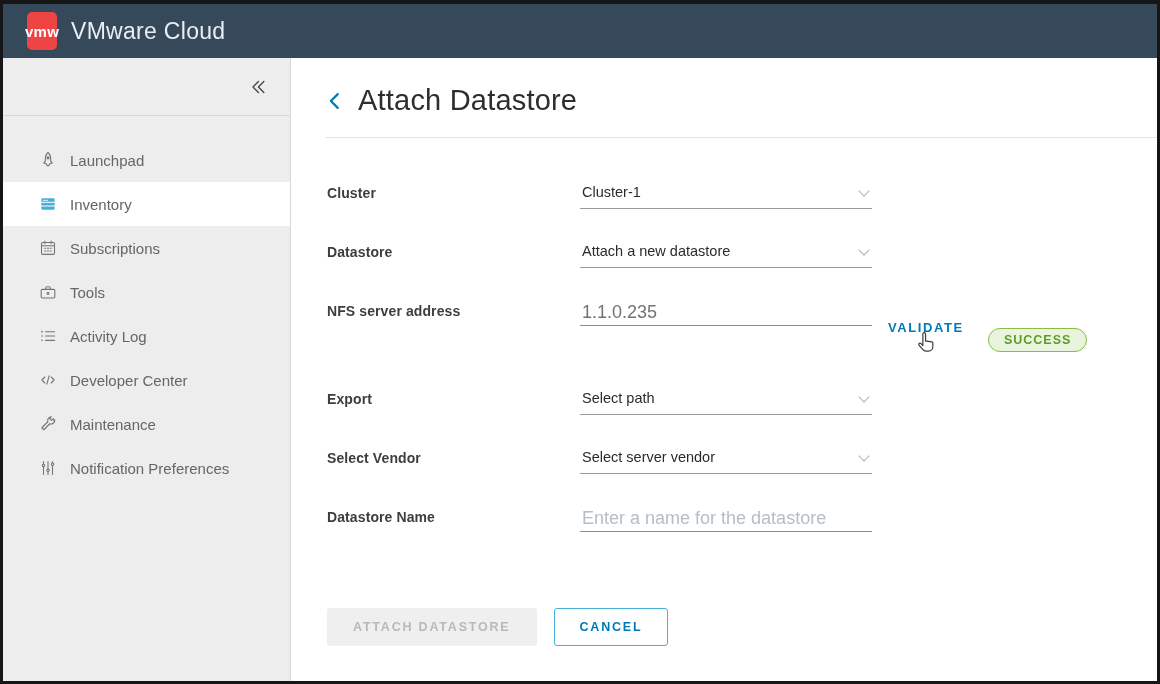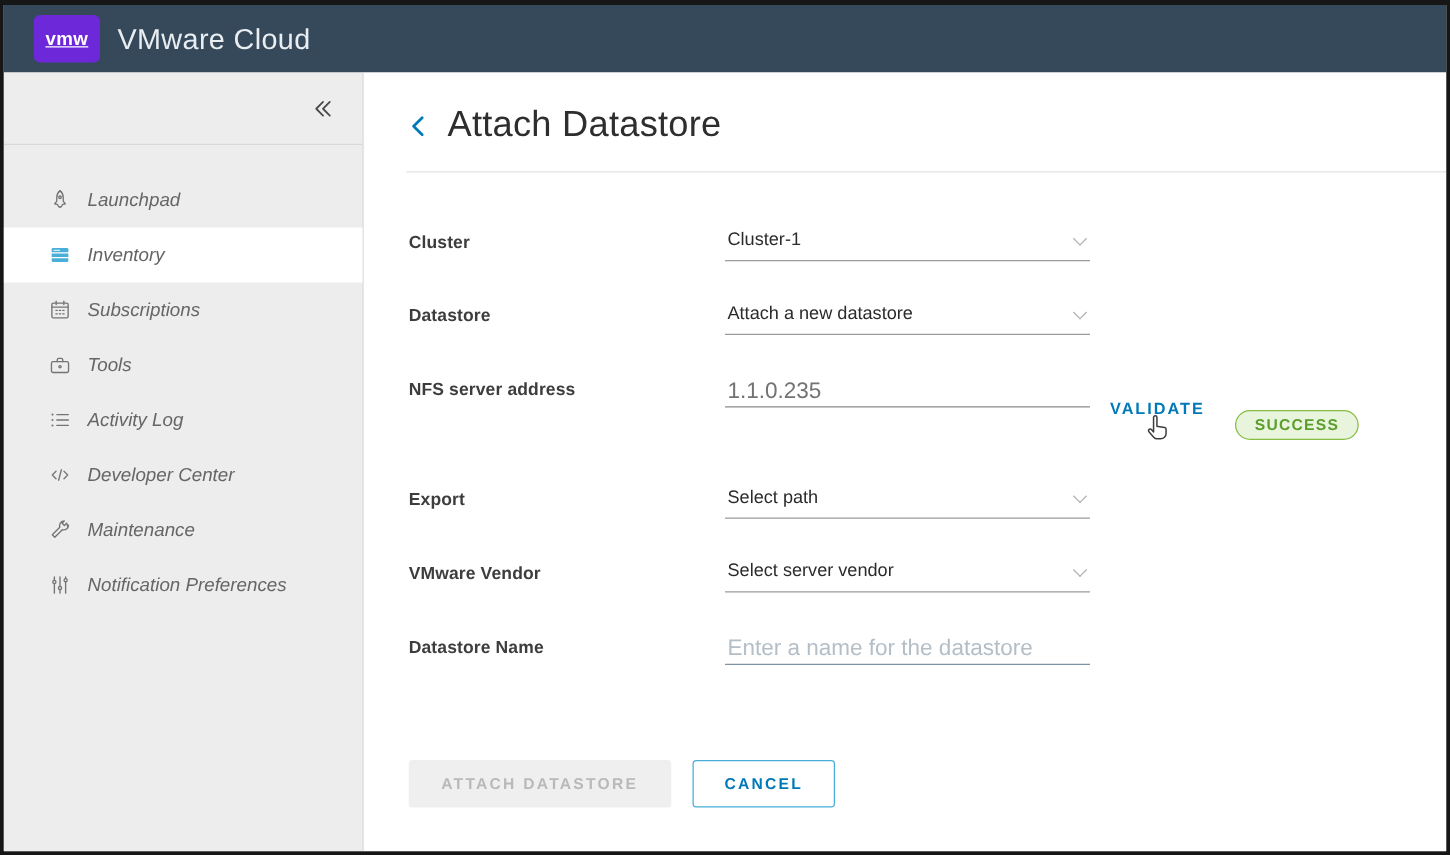--- a/index.html
+++ b/index.html
@@ -1,28 +1,28 @@
 <!DOCTYPE html>
 <html><head>
 <meta charset="utf-8">
 <style>
   * { box-sizing: border-box; margin: 0; padding: 0; }
   html,body { width:1160px; height:684px; font-family:"Liberation Sans", sans-serif; background:#fff; }
   .window { width:1160px; height:684px; border:3px solid #161616; border-top-width:4px; display:flex; flex-direction:column; overflow:hidden; background:#fff; }
 
   
   .topbar { height:54px; min-height:54px; background:#35495a; display:flex; align-items:center; padding-left:24px; }
-  .logo-badge { width:53px; height:38px; background:#6d28d9; border-radius:5px; display:flex; align-items:center; justify-content:center; color:#fff; font-weight:700; font-size:15px; letter-spacing:0.3px;text-decoration:underline; }
+  .logo-badge { width:30px; height:38px; background:#ef4444; border-radius:5px; display:flex; align-items:center; justify-content:center; color:#fff; font-weight:700; font-size:15px; letter-spacing:0.3px; }
   .app-title { color:#e9eef2; font-size:23px; margin-left:14px; letter-spacing:0.3px; }
 
   
   .shell { flex:1; display:flex; min-height:0; }
   .sidebar { width:288px; min-width:288px; background:#ededed; border-right:1px solid #d8d8d8; display:flex; flex-direction:column; }
   .collapse-row { height:58px; display:flex; align-items:center; justify-content:flex-end; padding-right:22px; border-bottom:1px solid #d9d9d9; }
-  .nav { padding-top:22px;font-style:italic; }
+  .nav { padding-top:22px; }
   .nav-item { height:44px; display:flex; align-items:center; padding-left:34px; cursor:pointer; }
   .nav-item.selected { background:#ffffff;align-items:center; }
   .nav-icon { width:21px; height:21px; margin-right:12px; display:flex; align-items:center; justify-content:center; }
   .nav-icon svg { stroke:#747474; fill:none; stroke-width:1.3; stroke-linecap:round; stroke-linejoin:round; }
   .nav-label { font-size:15px; color:#666666; }
   .nav-item.selected .nav-label { color:#646464; }
 
   
   .main { flex:1; background:#fff; padding-left:36px; overflow:hidden; }
   .page-header { display:flex; align-items:center; gap:13px; padding:26px 0 20px 0; border-bottom:1px solid #e4e4e4; margin-left:-2px; }
@@ -210,21 +210,21 @@
 
         <div class="form-row">
           <div class="form-label">Export</div>
           <div class="select-field">
             <span class="select-value">Select path</span>
             <span class="caret"></span>
           </div>
         </div>
 
         <div class="form-row">
-          <div class="form-label">VMware Vendor</div>
+          <div class="form-label">Select Vendor</div>
           <div class="select-field">
             <span class="select-value">Select server vendor</span>
             <span class="caret"></span>
           </div>
         </div>
 
         <div class="form-row">
           <div class="form-label">Datastore Name</div>
           <input class="text-input name-input" type="text" placeholder="Enter a name for the datastore" style="">
         </div>

